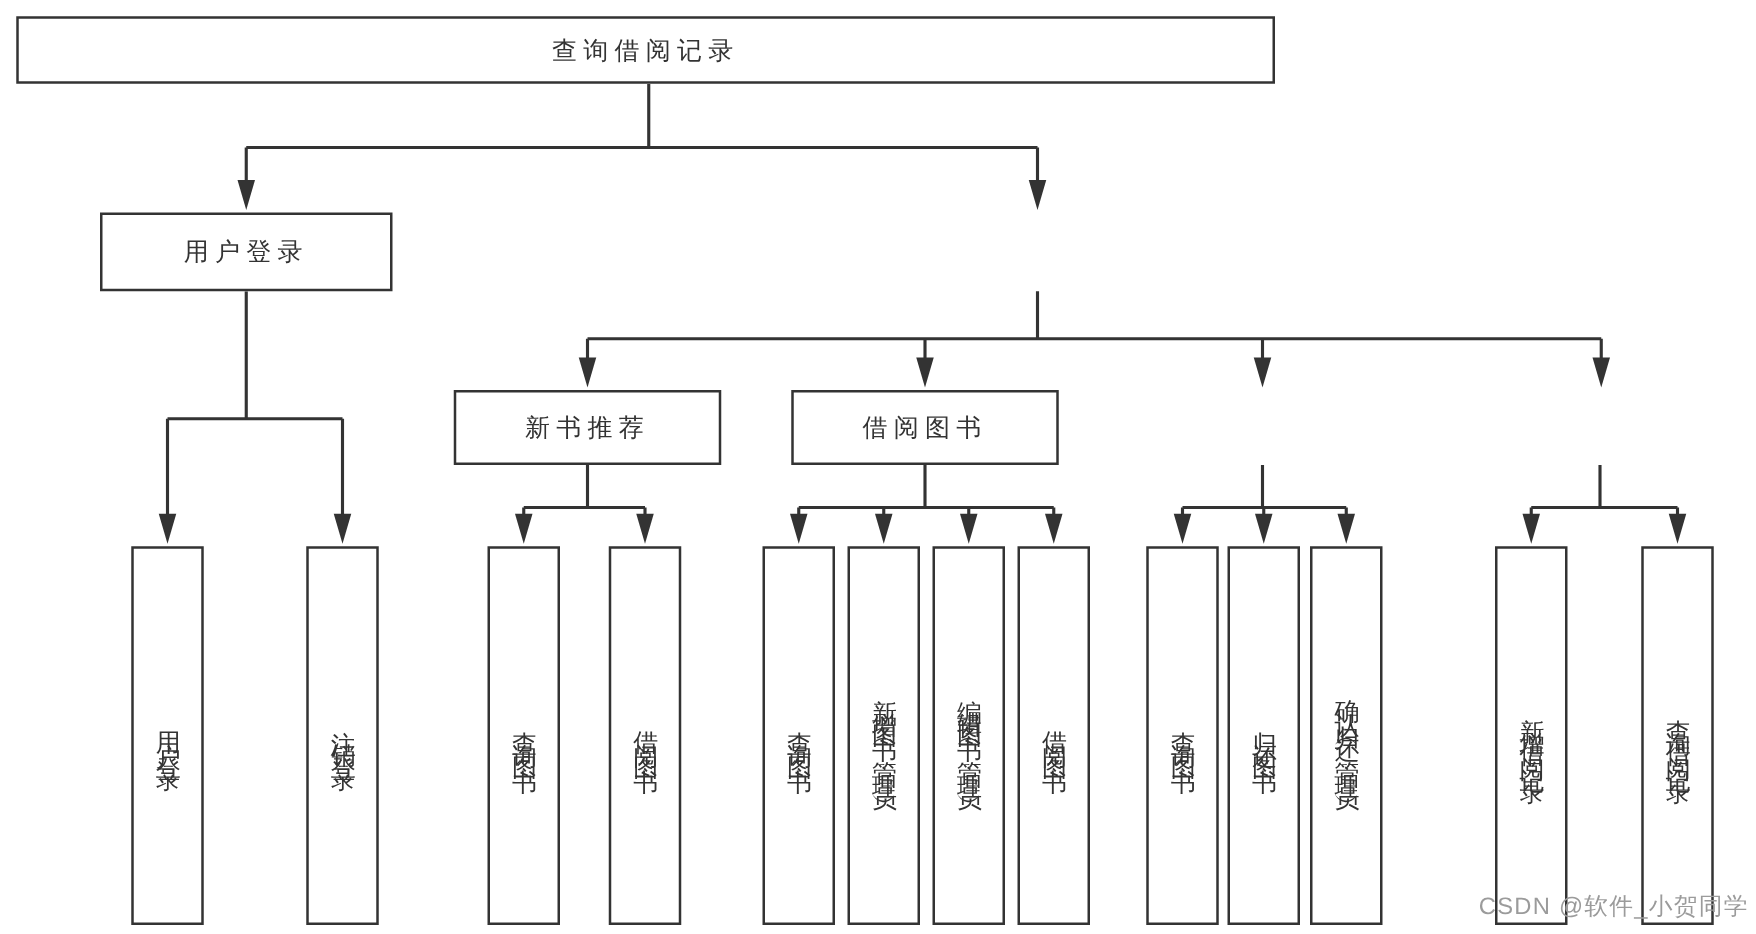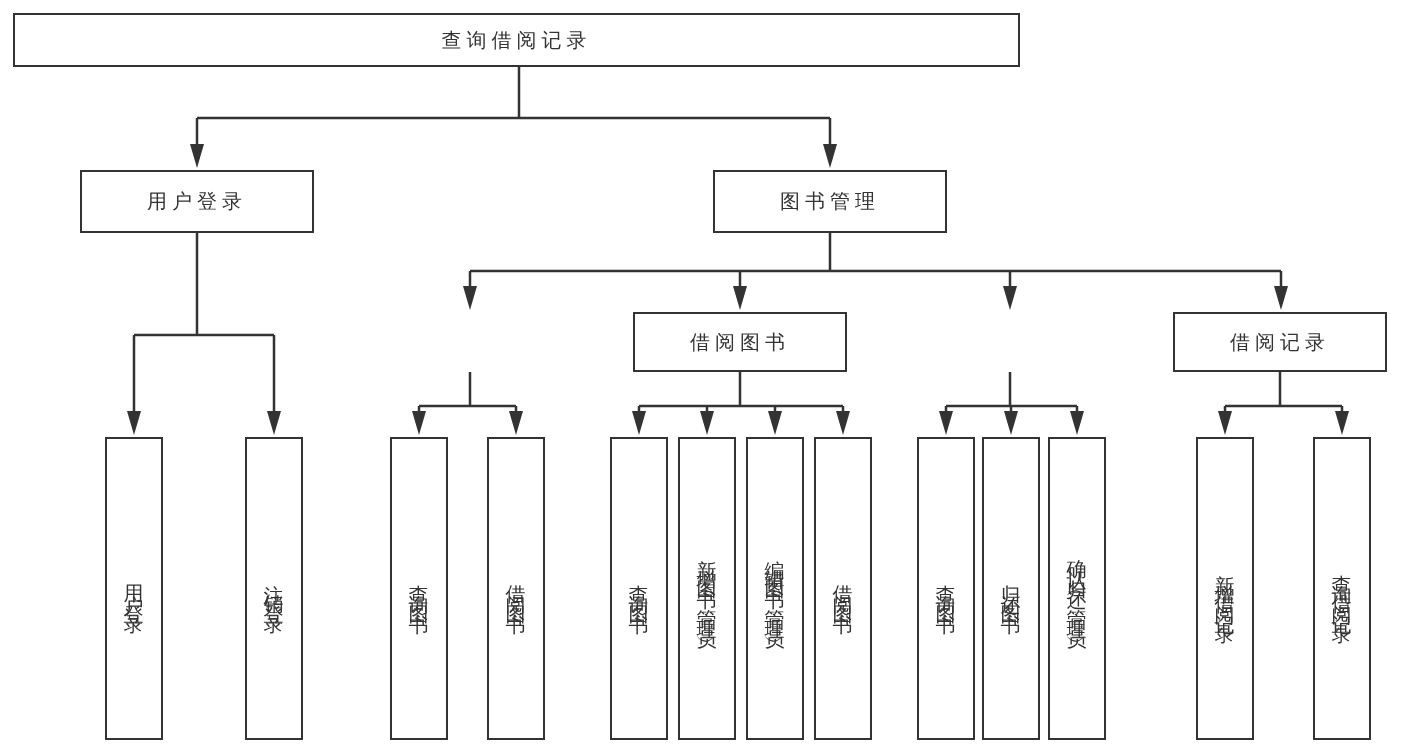--- a/index.html
+++ b/index.html
@@ -106,29 +106,26 @@
     </g>
   </svg>
 
   <div class="node h" style="left:13px;top:13px;width:1007px;height:54px">
     <span>查询借阅记录</span>
   </div>
 
   <div class="node h lvl2" style="left:80px">
     <span>用户登录</span>
   </div>
-  <div class="node h lvl2" style="left:713px">
-    <span>图书管理</span>
+
+  <div class="node h lvl3" style="left:363px">
+    <span>新书推荐</span>
   </div>
-
   <div class="node h lvl3" style="left:633px">
     <span>借阅图书</span>
-  </div>
-  <div class="node h lvl3" style="left:1173px">
-    <span>借阅记录</span>
   </div>
 
   <div class="node v lvl4" style="left:105px">
     <span>用户登录</span>
   </div>
   <div class="node v lvl4" style="left:245px">
     <span>注销登录</span>
   </div>
 
   <div class="node v lvl4" style="left:390px">
@@ -161,13 +158,14 @@
     <span>确认归还（管理员）</span>
   </div>
 
   <div class="node v lvl4" style="left:1196px">
     <span>新增借阅记录</span>
   </div>
   <div class="node v lvl4" style="left:1313px">
     <span>查询借阅记录</span>
   </div>
 
+  <div class="watermark">CSDN @软件_小贺同学</div>
 </div>
 
 </body></html>

